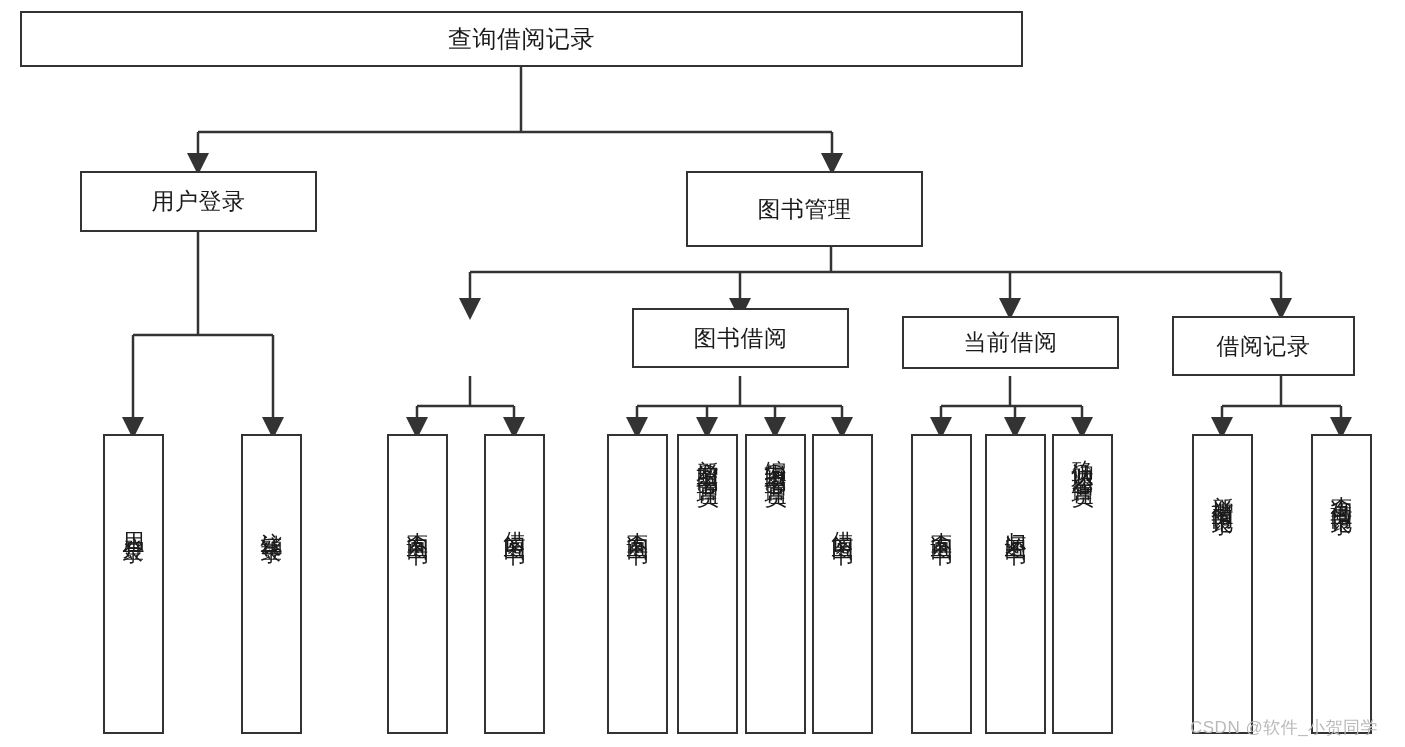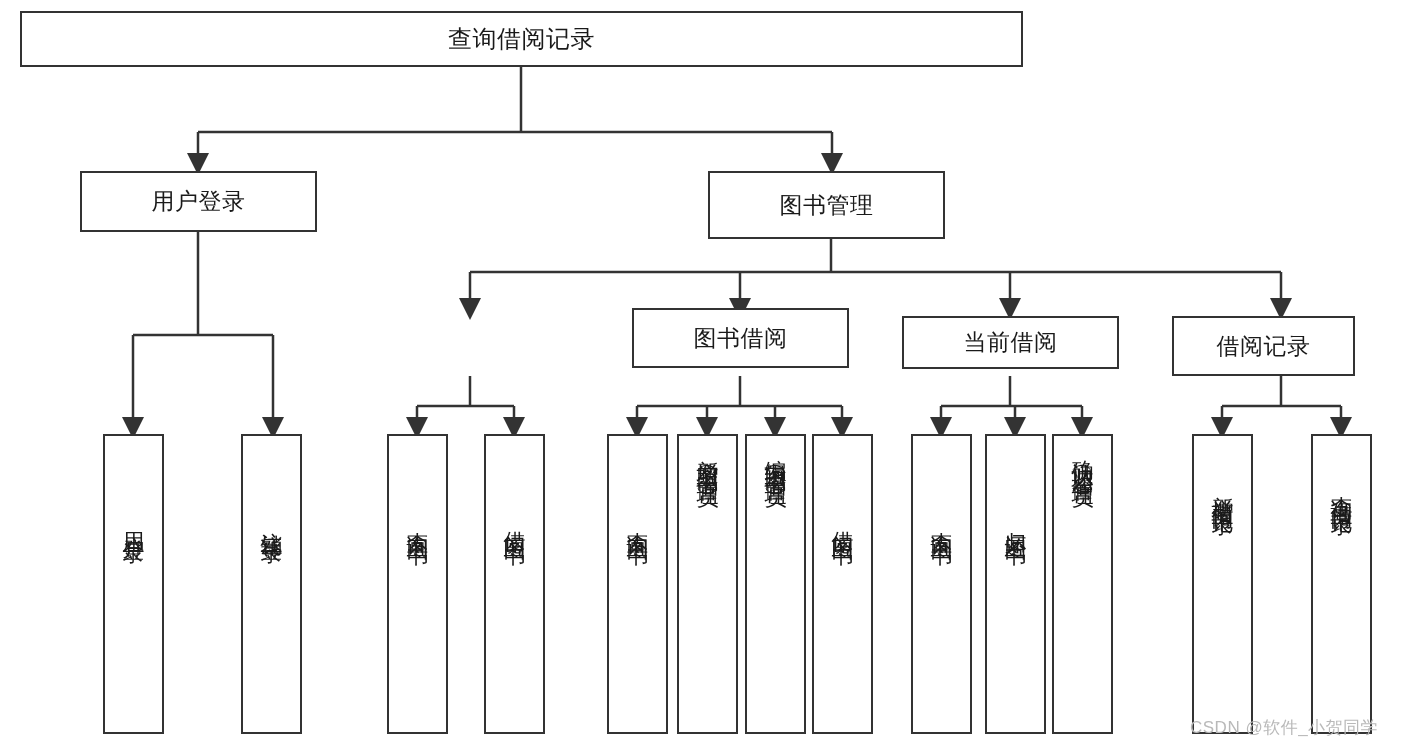--- a/index.html
+++ b/index.html
@@ -135,21 +135,21 @@
     </g>
   </svg>
 
   <div class="node horiz root" style="left:20px; top:11px; width:1003px; height:56px;">
     <span class="lbl">查询借阅记录</span>
   </div>
 
   <div class="node horiz" style="left:80px; top:171px; width:237px; height:61px;">
     <span class="lbl">用户登录</span>
   </div>
-  <div class="node horiz" style="left:708px; top:171px; width:237px; height:68px;">
+  <div class="node horiz" style="left:686px; top:171px; width:237px; height:76px;">
     <span class="lbl">图书管理</span>
   </div>
 
   <div class="node horiz" style="left:632px; top:308px; width:217px; height:60px;">
     <span class="lbl">图书借阅</span>
   </div>
   <div class="node horiz" style="left:902px; top:316px; width:217px; height:53px;">
     <span class="lbl">当前借阅</span>
   </div>
   <div class="node horiz" style="left:1172px; top:316px; width:183px; height:60px;">

